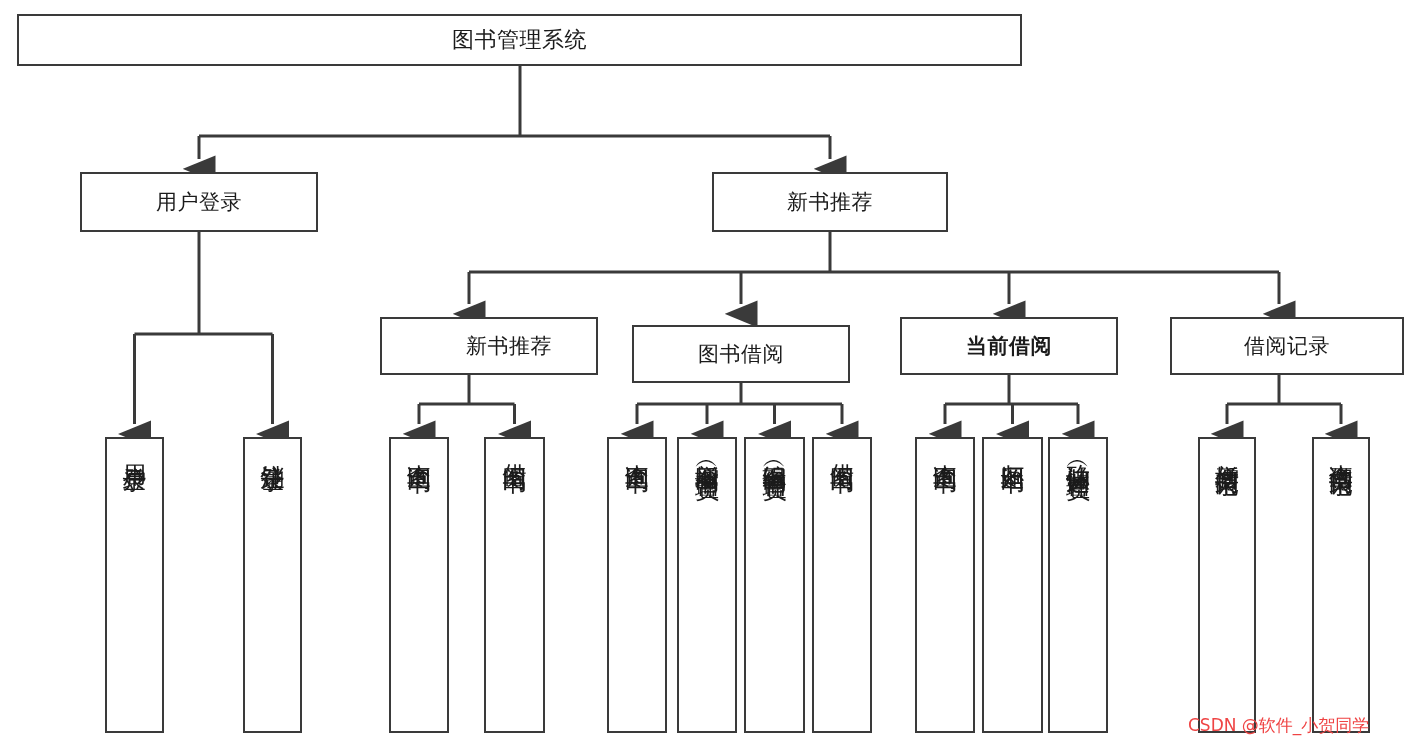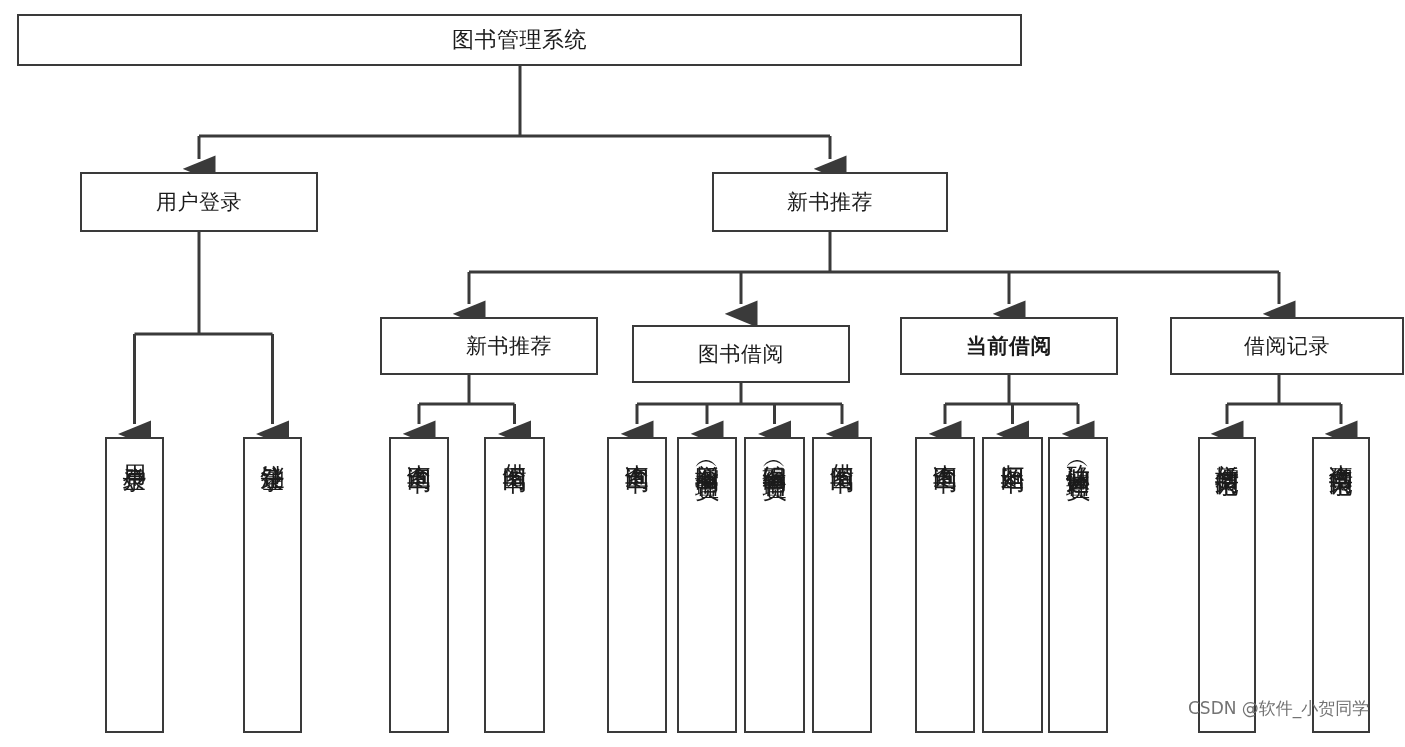--- a/index.html
+++ b/index.html
@@ -60,23 +60,23 @@
     writing-mode: vertical-rl;
     text-orientation: upright;
     font-size: 24px;
     line-height: 1.0;
     letter-spacing: 2px;
     white-space: nowrap;
   }
   .watermark {
     position: absolute;
     left: 1188px;
-    top: 697px;
+    top: 714px;
     font-size: 17px;
-    color: #737373;
+    color: #ef4444;
     white-space: nowrap;
     z-index: 3;
     font-family: "DejaVu Sans", "Liberation Sans", sans-serif;
   }
 </style>
 </head>
 <body>
 
 <div id="diagram-root">
 

